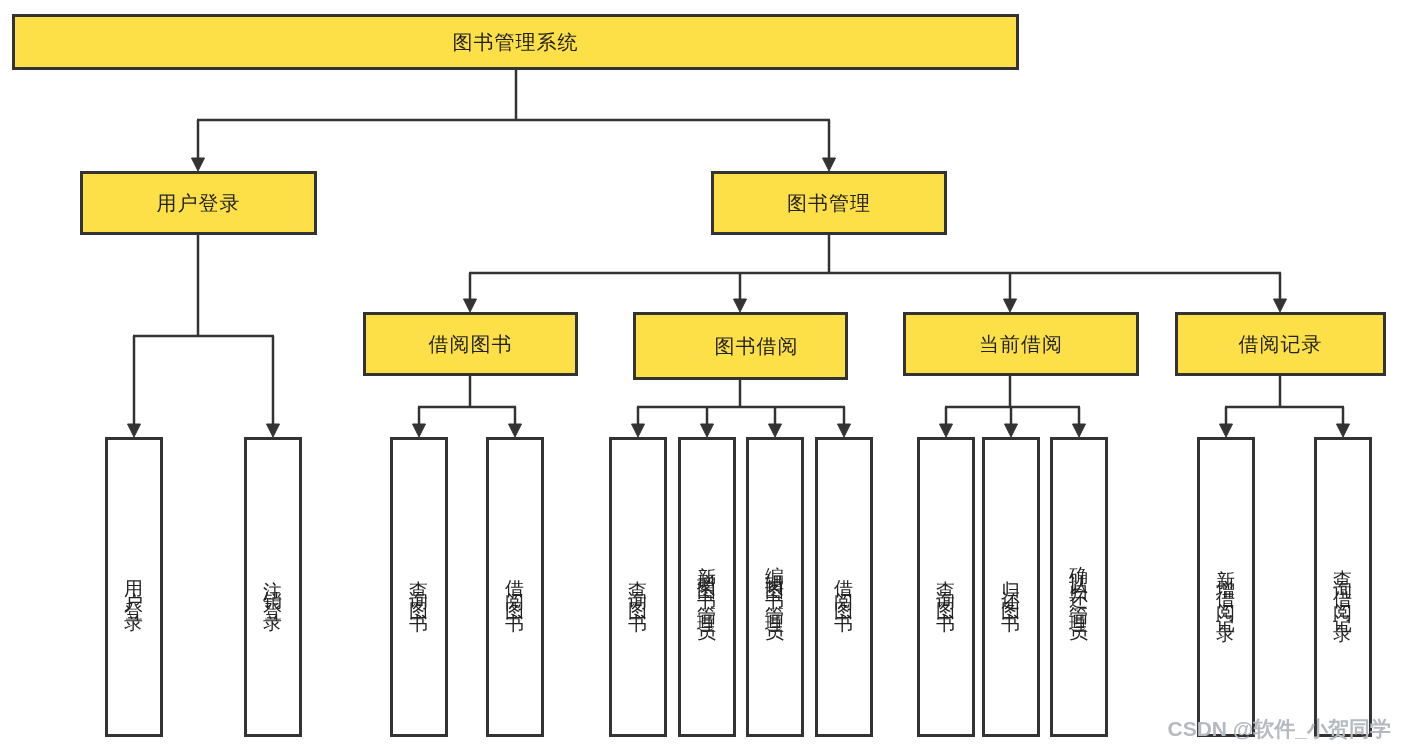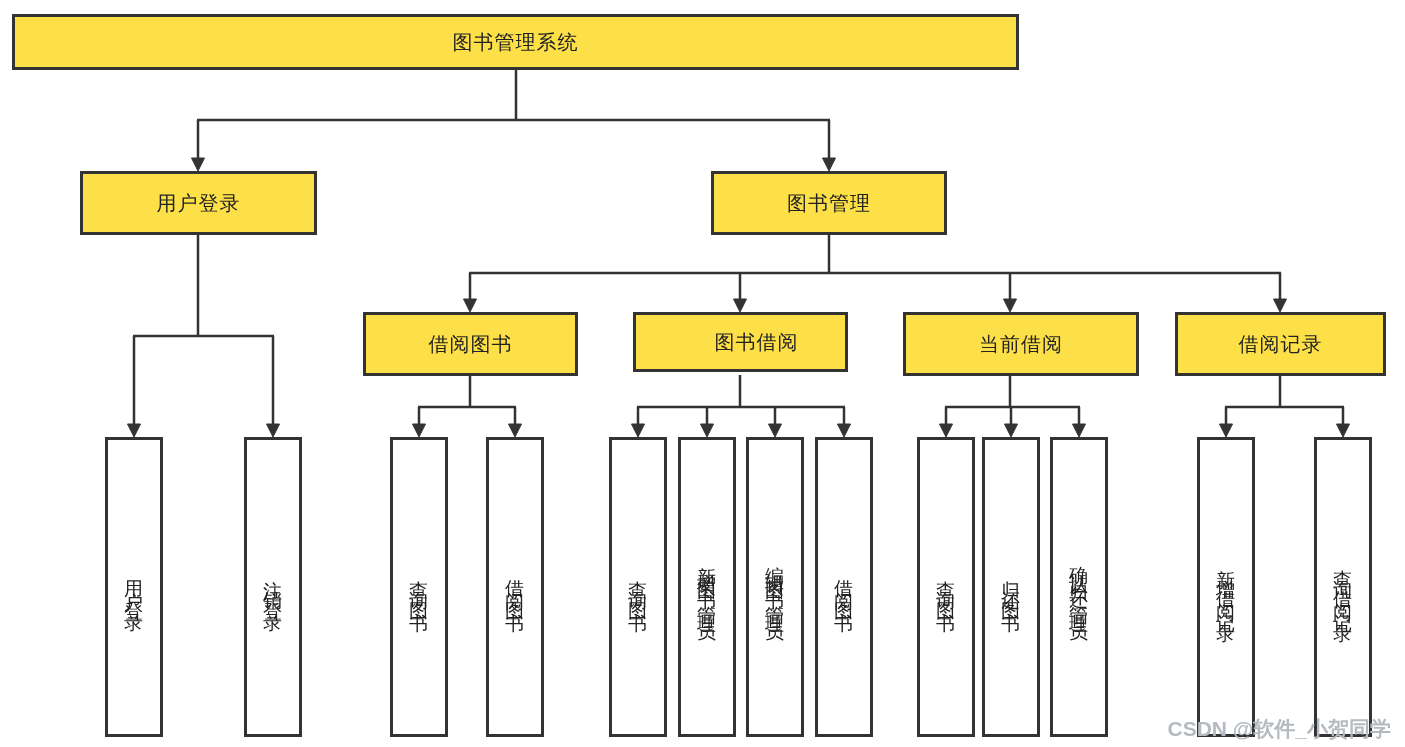--- a/index.html
+++ b/index.html
@@ -126,21 +126,21 @@
     <polygon points="1219.5,424 1232.5,424 1226,437"></polygon>
     <polygon points="1336.5,424 1349.5,424 1343,437"></polygon>
   </svg>
 
   <div class="node" style="left:12px;top:14px;width:1007px;height:56px;">图书管理系统</div>
 
   <div class="node" style="left:80px;top:171px;width:237px;height:64px;">用户登录</div>
   <div class="node" style="left:711px;top:171px;width:236px;height:64px;">图书管理</div>
 
   <div class="node" style="left:363px;top:312px;width:215px;height:64px;">借阅图书</div>
-  <div class="node" style="left:633px;top:312px;width:215px;height:60px;padding-left:32px;">图书借阅</div>
+  <div class="node" style="left:633px;top:312px;width:215px;height:68px;padding-left:32px;">图书借阅</div>
   <div class="node" style="left:903px;top:312px;width:236px;height:64px;">当前借阅</div>
   <div class="node" style="left:1175px;top:312px;width:211px;height:64px;">借阅记录</div>
 
   <div class="vnode" style="left:105px;top:437px;width:58px;height:300px;">
     <span class="vtext">用户登录</span>
   </div>
   <div class="vnode" style="left:244px;top:437px;width:58px;height:300px;">
     <span class="vtext">注销登录</span>
   </div>
 

